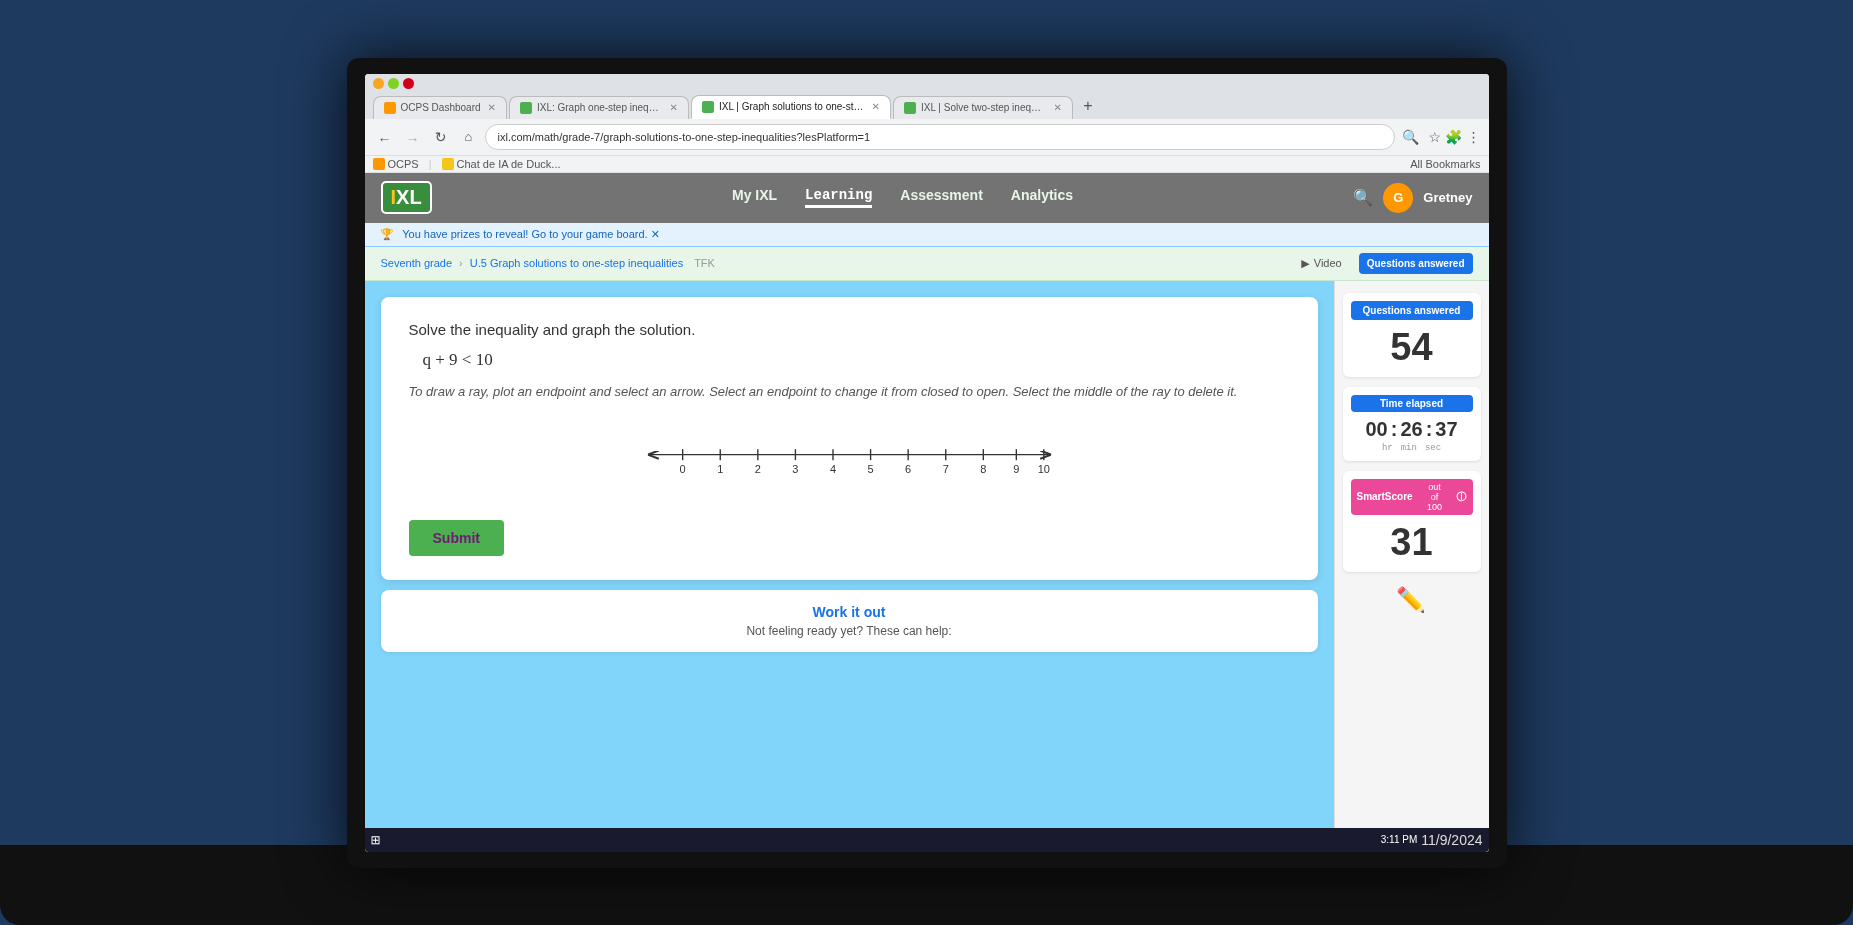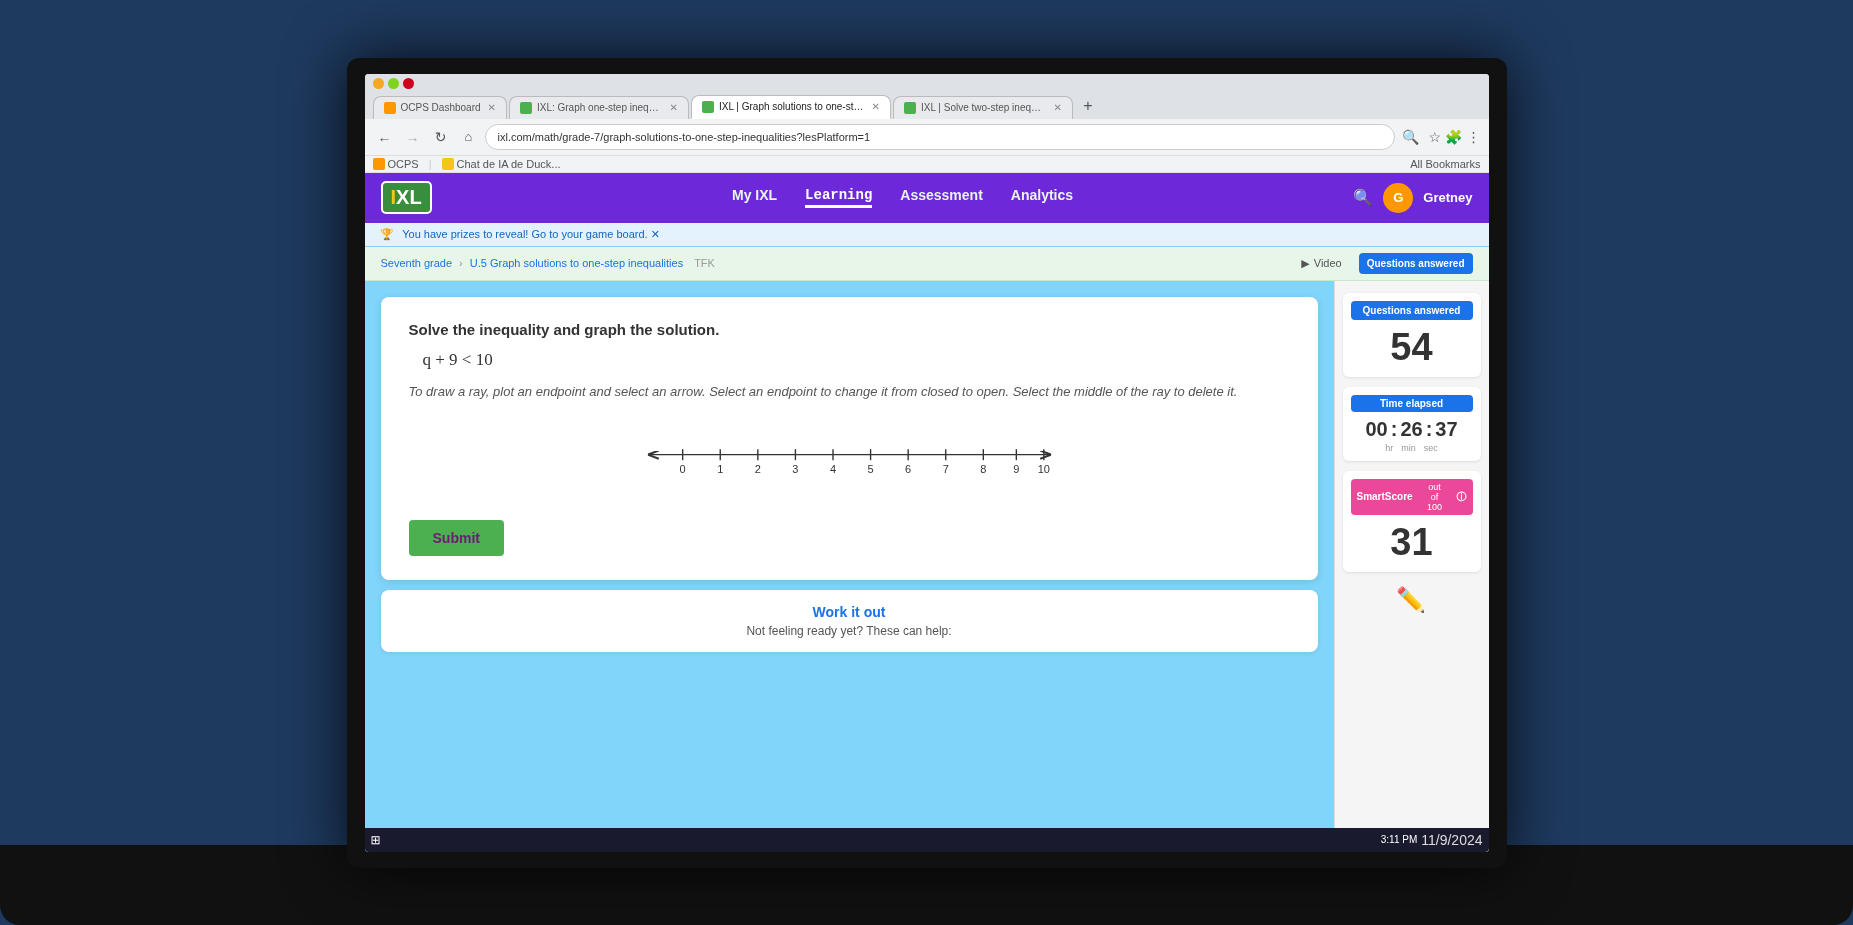--- a/index.html
+++ b/index.html
@@ -79,21 +79,21 @@
           <span style="cursor:pointer;display:flex;align-items:center;gap:3px;">
             <span style="width:12px;height:12px;background:#f5c518;border-radius:2px;"></span>
             <span>Chat de IA de Duck...</span>
           </span>
           <span style="margin-left:auto;cursor:pointer;">All Bookmarks</span>
         </div>
       </div>
 
       <div style="flex:1;display:flex;flex-direction:column;overflow:hidden;">
 
-        <div style="background:#6d28d9;display:flex;align-items:center;padding:0 16px;height:50px;flex-shrink:0;">
+        <div style="background:#737373;display:flex;align-items:center;padding:0 16px;height:50px;flex-shrink:0;">
           <div style="font-size:20px;font-weight:900;color:#fff;background:#388e3c;padding:3px 8px;border-radius:5px;margin-right:20px;border:2px solid #fff;">
             <span style="color:#f5c518;">I</span><span>XL</span>
           </div>
           <div style="display:flex;gap:28px;flex:1;justify-content:center;">
             <span style="color:#e8f5e9;font-size:14px;font-weight:600;cursor:pointer;">My IXL</span>
             <span style="color:#fff;font-size:14px;font-weight:700;cursor:pointer;border-bottom:3px solid #fff;padding-bottom:2px;font-family:Liberation Mono, monospace;">Learning</span>
             <span style="color:#e8f5e9;font-size:14px;font-weight:600;cursor:pointer;">Assessment</span>
             <span style="color:#e8f5e9;font-size:14px;font-weight:600;cursor:pointer;">Analytics</span>
           </div>
           <div style="display:flex;align-items:center;gap:10px;">
@@ -121,21 +121,21 @@
           <div style="background:#1a73e8;color:#fff;font-size:10px;font-weight:bold;padding:4px 8px;border-radius:4px;cursor:pointer;margin-left:10px;text-align:center;line-height:1.3;">
             <span>Questions answered</span>
           </div>
         </div>
 
         <div style="display:flex;flex:1;background:#81d4fa;overflow:hidden;">
 
           <div style="flex:1;padding:16px;display:flex;flex-direction:column;gap:10px;">
 
             <div style="background:#fff;border-radius:8px;padding:24px 28px;box-shadow:0 2px 8px rgba(0,0,0,0.1);">
-              <p style="font-size:15px;color:#333;margin-bottom:12px;font-weight:bold;">Solve the inequality and graph the solution.</p>
+              <p style="font-size:15px;color:#333;margin-bottom:12px;">Solve the inequality and graph the solution.</p>
               <p style="font-size:17px;color:#333;margin-bottom:12px;padding-left:14px;font-family:serif;">q + 9 &lt; 10</p>
               <p style="font-size:13px;color:#555;font-style:italic;margin-bottom:20px;line-height:1.5;">To draw a ray, plot an endpoint and select an arrow. Select an endpoint to change it from closed to open. Select the middle of the ray to delete it.</p>
 
               
               <div style="margin:8px 0 24px;padding:8px 0;">
                 <svg viewBox="0 0 500 60" style="width:100%;height:55px;">
 
                   <defs>
                     <marker id="arrowLeft" markerWidth="8" markerHeight="8" refX="0" refY="3" orient="auto">
                       <path d="M8,0 L0,3 L8,6" fill="none" stroke="#333" stroke-width="1.5"></path>
@@ -190,21 +190,21 @@
 
             <div style="background:#fff;border-radius:6px;padding:8px;box-shadow:0 1px 3px rgba(0,0,0,0.1);text-align:center;">
               <div style="background:#1a73e8;color:#fff;font-size:10px;font-weight:bold;border-radius:4px;padding:3px 6px;margin-bottom:6px;">Time elapsed</div>
               <div style="display:flex;justify-content:center;gap:3px;font-size:20px;font-weight:bold;color:#333;">
                 <span>00</span>
                 <span>:</span>
                 <span>26</span>
                 <span>:</span>
                 <span>37</span>
               </div>
-              <div style="display:flex;justify-content:center;gap:8px;font-size:9px;color:#999;margin-top:2px;">
+              <div style="display:flex;justify-content:center;gap:8px;font-size:9px;color:#999;margin-top:2px;font-family:Liberation Mono, monospace;">
                 <span>hr</span>
                 <span>min</span>
                 <span>sec</span>
               </div>
             </div>
 
             <div style="background:#fff;border-radius:6px;padding:8px;box-shadow:0 1px 3px rgba(0,0,0,0.1);text-align:center;">
               <div style="background:#ec4899;color:#fff;font-size:10px;font-weight:bold;border-radius:4px;padding:3px 6px;margin-bottom:6px;display:flex;align-items:center;justify-content:center;gap:13px;">
                 <span>SmartScore</span>
                 <span style="font-weight:normal;font-size:9px;">out of 100</span>

